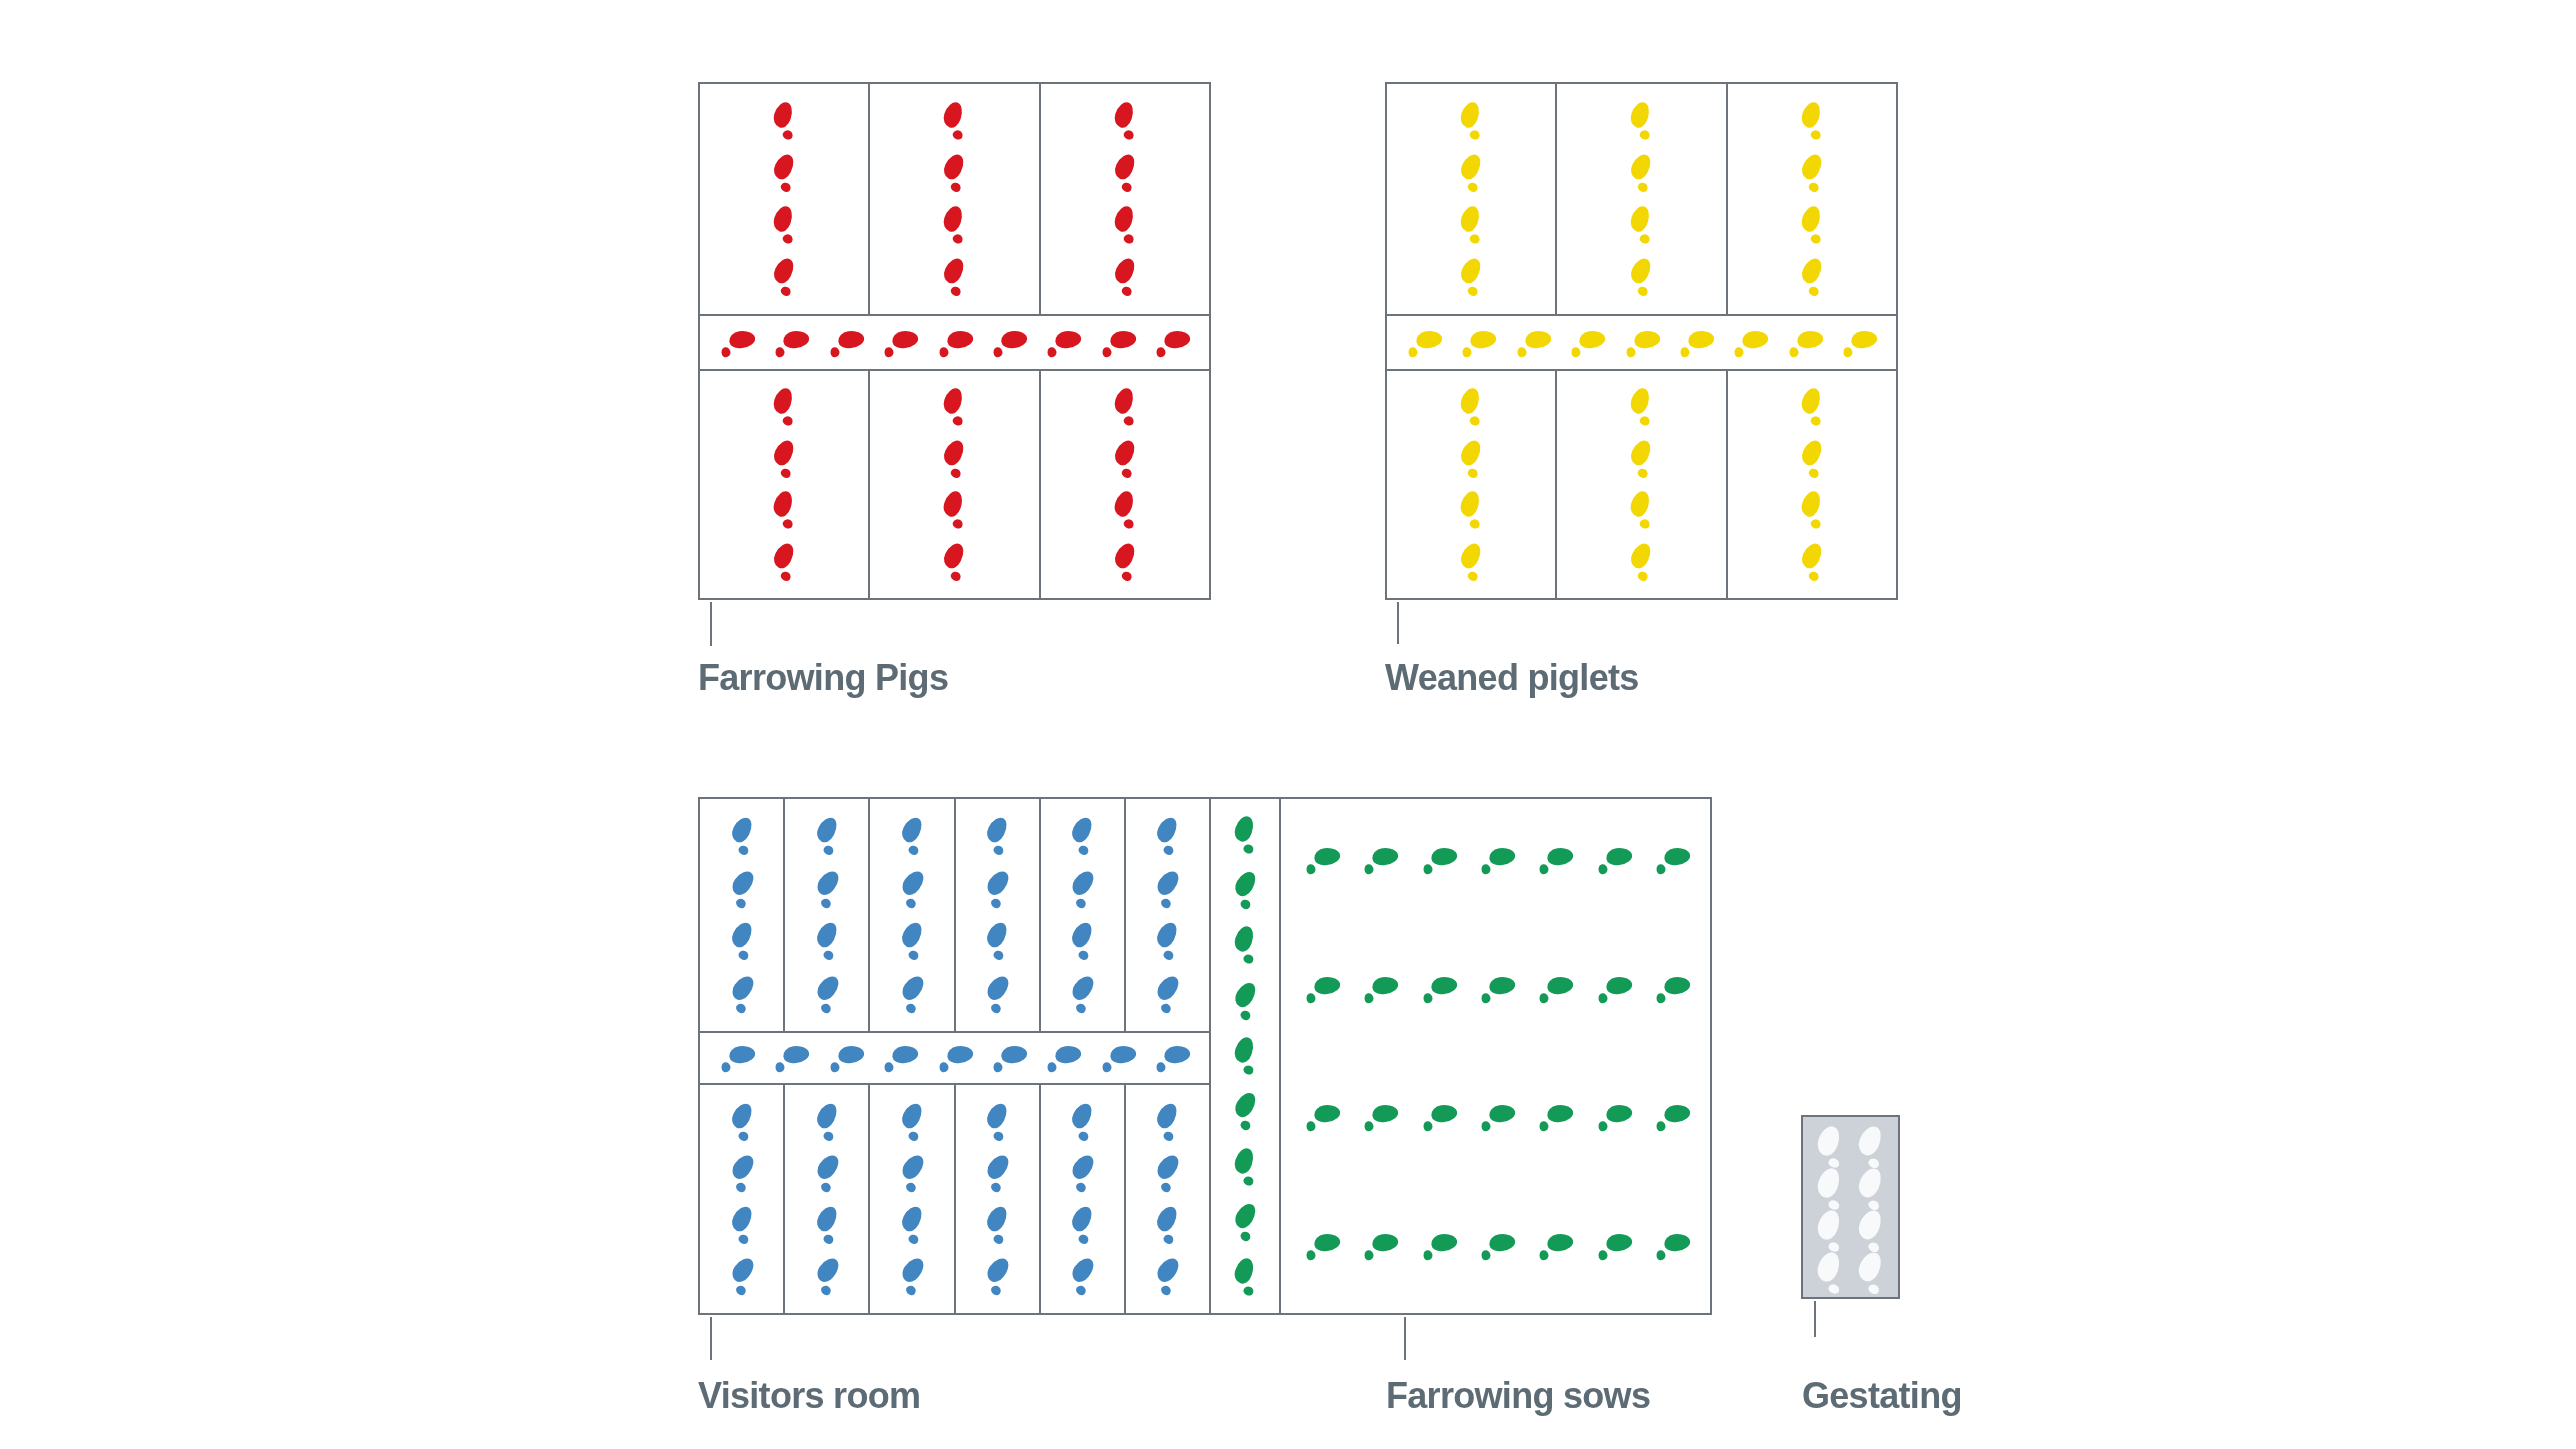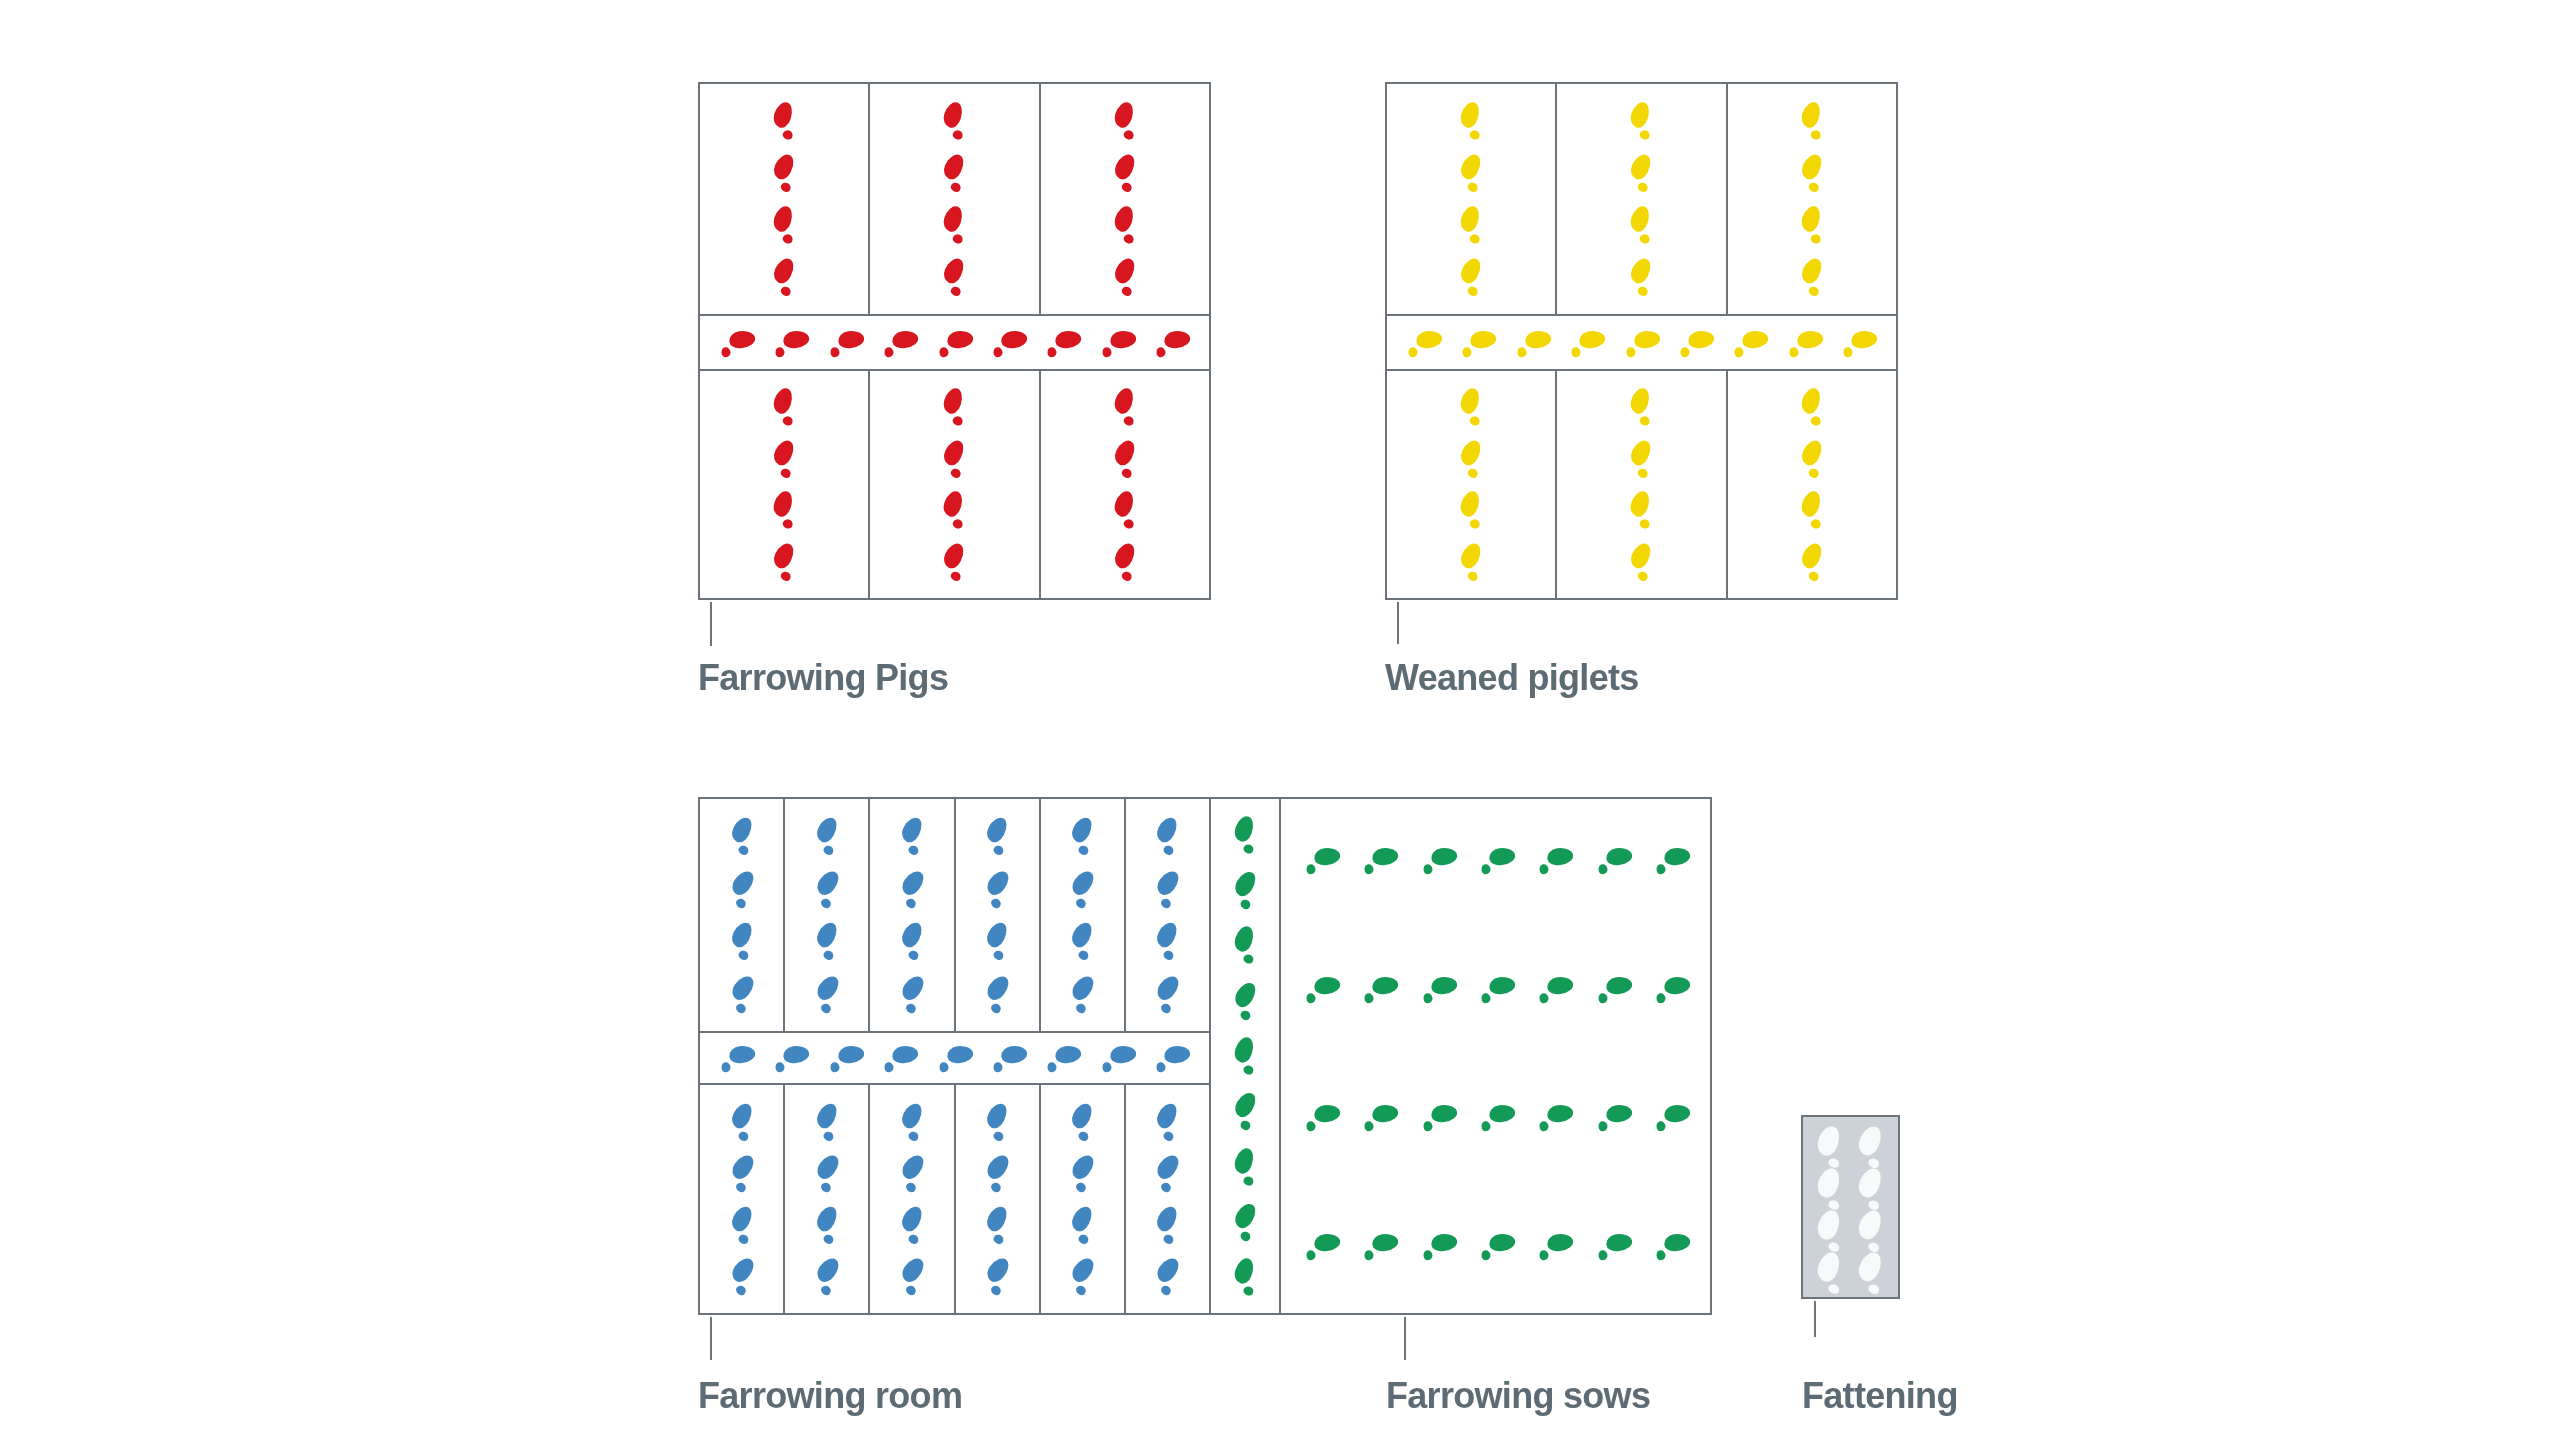--- a/index.html
+++ b/index.html
@@ -916,18 +916,18 @@
     </section>
 
   <div class="tick" id="tick-fattening"></div>
   <div class="tick" id="tick-weaned"></div>
   <div class="tick" id="tick-farrowing"></div>
   <div class="tick" id="tick-gestating"></div>
   <div class="tick" id="tick-visitors"></div>
 
   <div class="label" id="label-fattening">Farrowing Pigs</div>
   <div class="label" id="label-weaned">Weaned piglets</div>
-  <div class="label" id="label-farrowing">Farrowing room</div>
+  <div class="label" id="label-farrowing">Visitors room</div>
   <div class="label" id="label-gestating">Farrowing sows</div>
-  <div class="label" id="label-visitors">Fattening</div>
+  <div class="label" id="label-visitors">Gestating</div>
 
 </div>
 
 
 </body></html>

